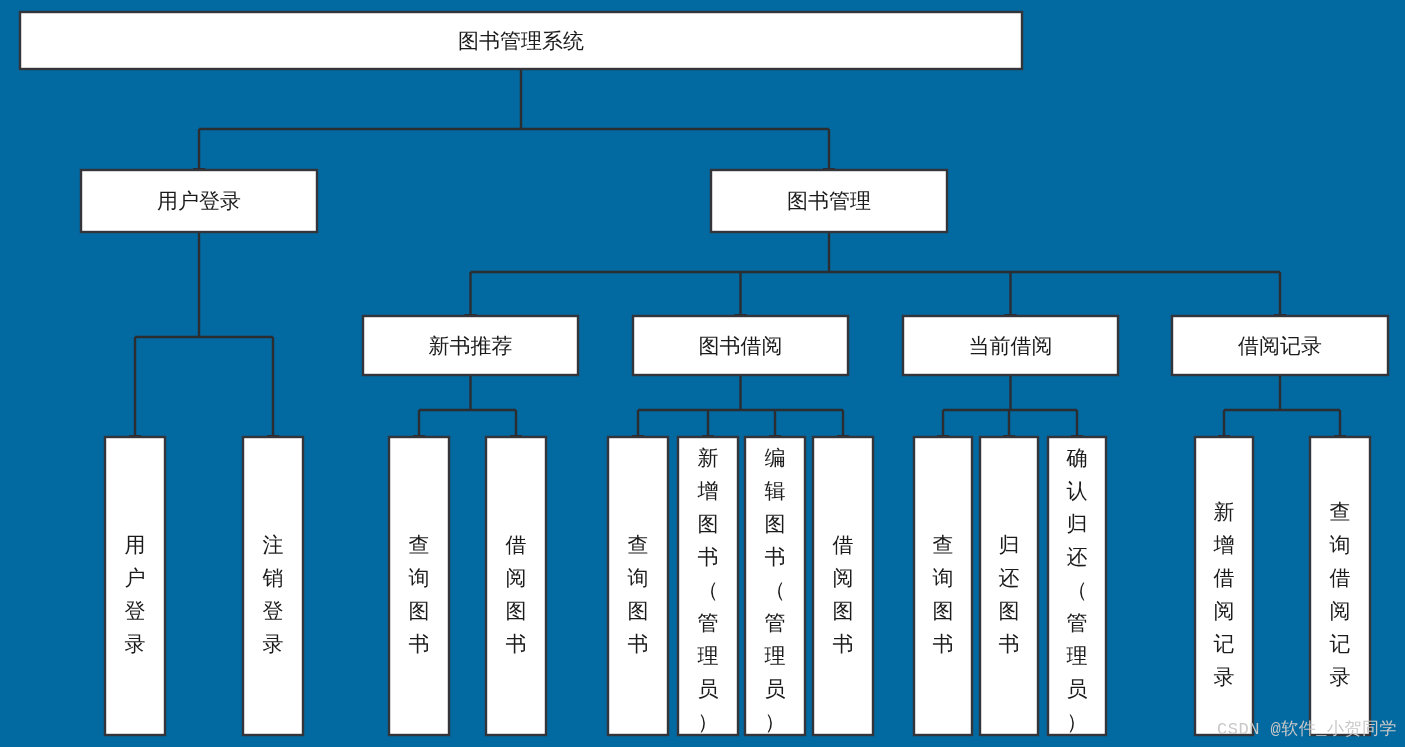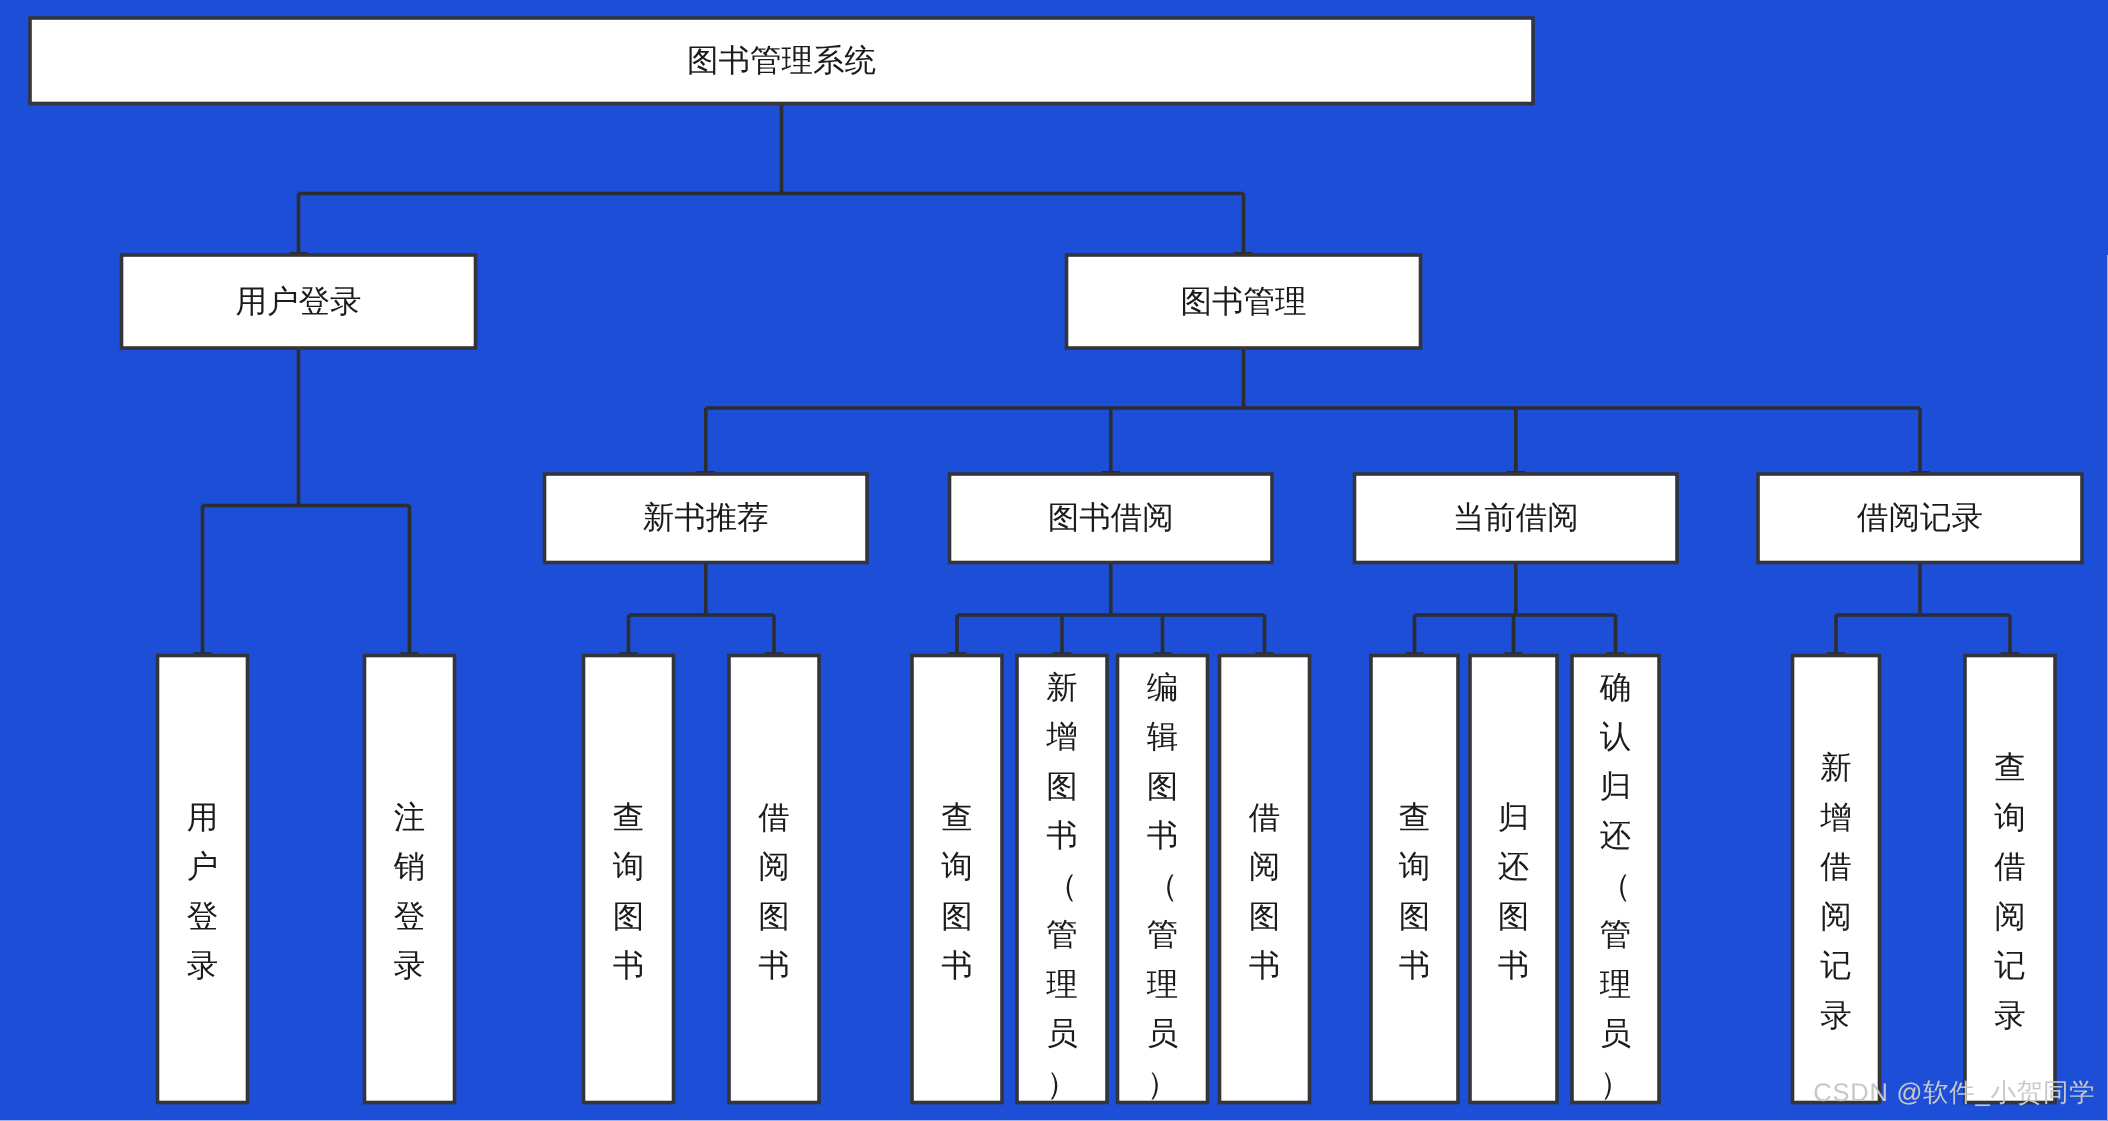--- a/index.html
+++ b/index.html
@@ -7,21 +7,21 @@
     padding: 0;
     background: #ffffff;
   }
   body {
     font-family: "DejaVu Sans", "Liberation Sans", sans-serif;
   }
   #stage {
     position: relative;
     width: 1405px;
     height: 747px;
-    background: #1d4ed8;
+    background: #0369a1;
     overflow: hidden;
   }
   #diagram-svg {
     position: absolute;
     left: 0;
     top: 0;
     width: 1405px;
     height: 747px;
   }
   .node-rect {
@@ -39,21 +39,21 @@
   .edge {
     stroke: #2b2d31;
     stroke-width: 2.4;
     fill: none;
     stroke-linecap: butt;
   }
   .watermark {
     position: absolute;
     right: 8px;
     bottom: 7px;
-    font-family: Liberation Sans, sans-serif;
+    font-family: Liberation Mono, monospace;
     font-size: 17px;
     color: #c8c8c8;
     white-space: nowrap;
     letter-spacing: 0.5px;
   }
 </style>
 </head>
 <body>
 
 <div id="stage">

